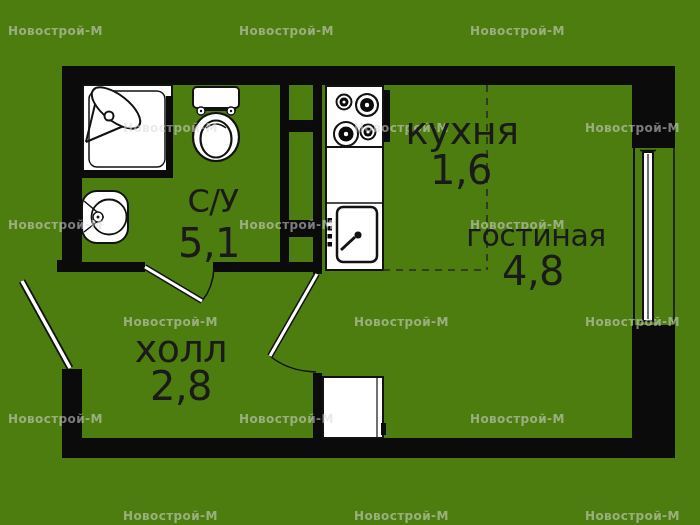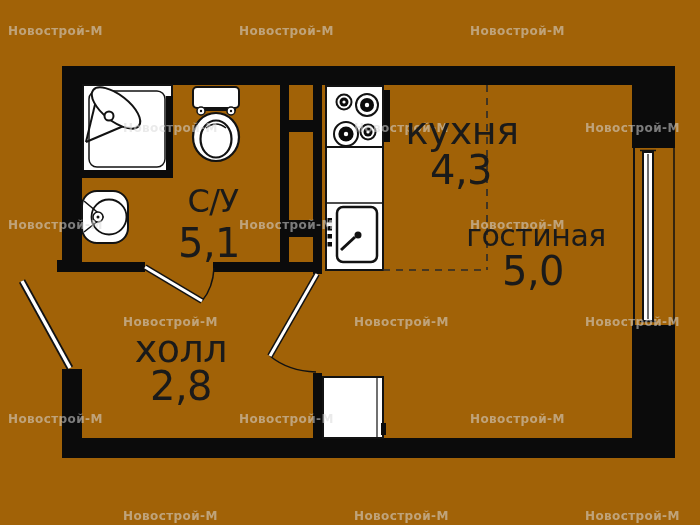--- a/index.html
+++ b/index.html
@@ -1,17 +1,17 @@
 <!DOCTYPE html>
 <html><head>
 <meta charset="utf-8">
 <style>
   html,body{margin:0;padding:0;background:#ffffff;}
   #canvas{
-    position:relative;width:700px;height:525px;background:#a16207;overflow:hidden;
+    position:relative;width:700px;height:525px;background:#4d7c0f;overflow:hidden;
     font-family:"DejaVu Sans","Liberation Sans",sans-serif;
   }
   #plan-svg{position:absolute;left:0;top:0;z-index:1;}
   #watermarks{position:absolute;left:0;top:0;width:700px;height:525px;z-index:2;pointer-events:none;}
   .watermark{
     position:absolute;font-size:12px;font-weight:bold;letter-spacing:.4px;
     opacity:.55;white-space:nowrap;
   }
   .room-label{
     position:absolute;z-index:3;color:#1a1a1a;white-space:nowrap;
@@ -162,21 +162,21 @@
       <div class="watermark" style="left: 470px; top: 412px; color: rgb(217, 217, 217);">Новострой-М</div>
       <div class="watermark" style="left: 123px; top: 509px; color: rgb(217, 217, 217);">Новострой-М</div>
       <div class="watermark" style="left: 354px; top: 509px; color: rgb(217, 217, 217);">Новострой-М</div>
       <div class="watermark" style="left: 585px; top: 509px; color: rgb(217, 217, 217);">Новострой-М</div>
     </div>
 
   <div class="room-label" style="left:213px;top:201px;font-size:32px">С/У</div>
   <div class="room-label" style="left:209px;top:243px;font-size:40px">5,1</div>
 
   <div class="room-label" style="left:462px;top:131px;font-size:38px">кухня</div>
-  <div class="room-label" style="left:461px;top:170px;font-size:40px">4,3</div>
+  <div class="room-label" style="left:461px;top:170px;font-size:40px">1,6</div>
 
   <div class="room-label" style="left:536px;top:236px;font-size:30px">гостиная</div>
-  <div class="room-label" style="left:533px;top:271px;font-size:40px">5,0</div>
+  <div class="room-label" style="left:533px;top:271px;font-size:40px">4,8</div>
 
   <div class="room-label" style="left:181px;top:349px;font-size:38px">холл</div>
   <div class="room-label" style="left:181px;top:386px;font-size:40px">2,8</div>
 
 </div>
 
 </body></html>

